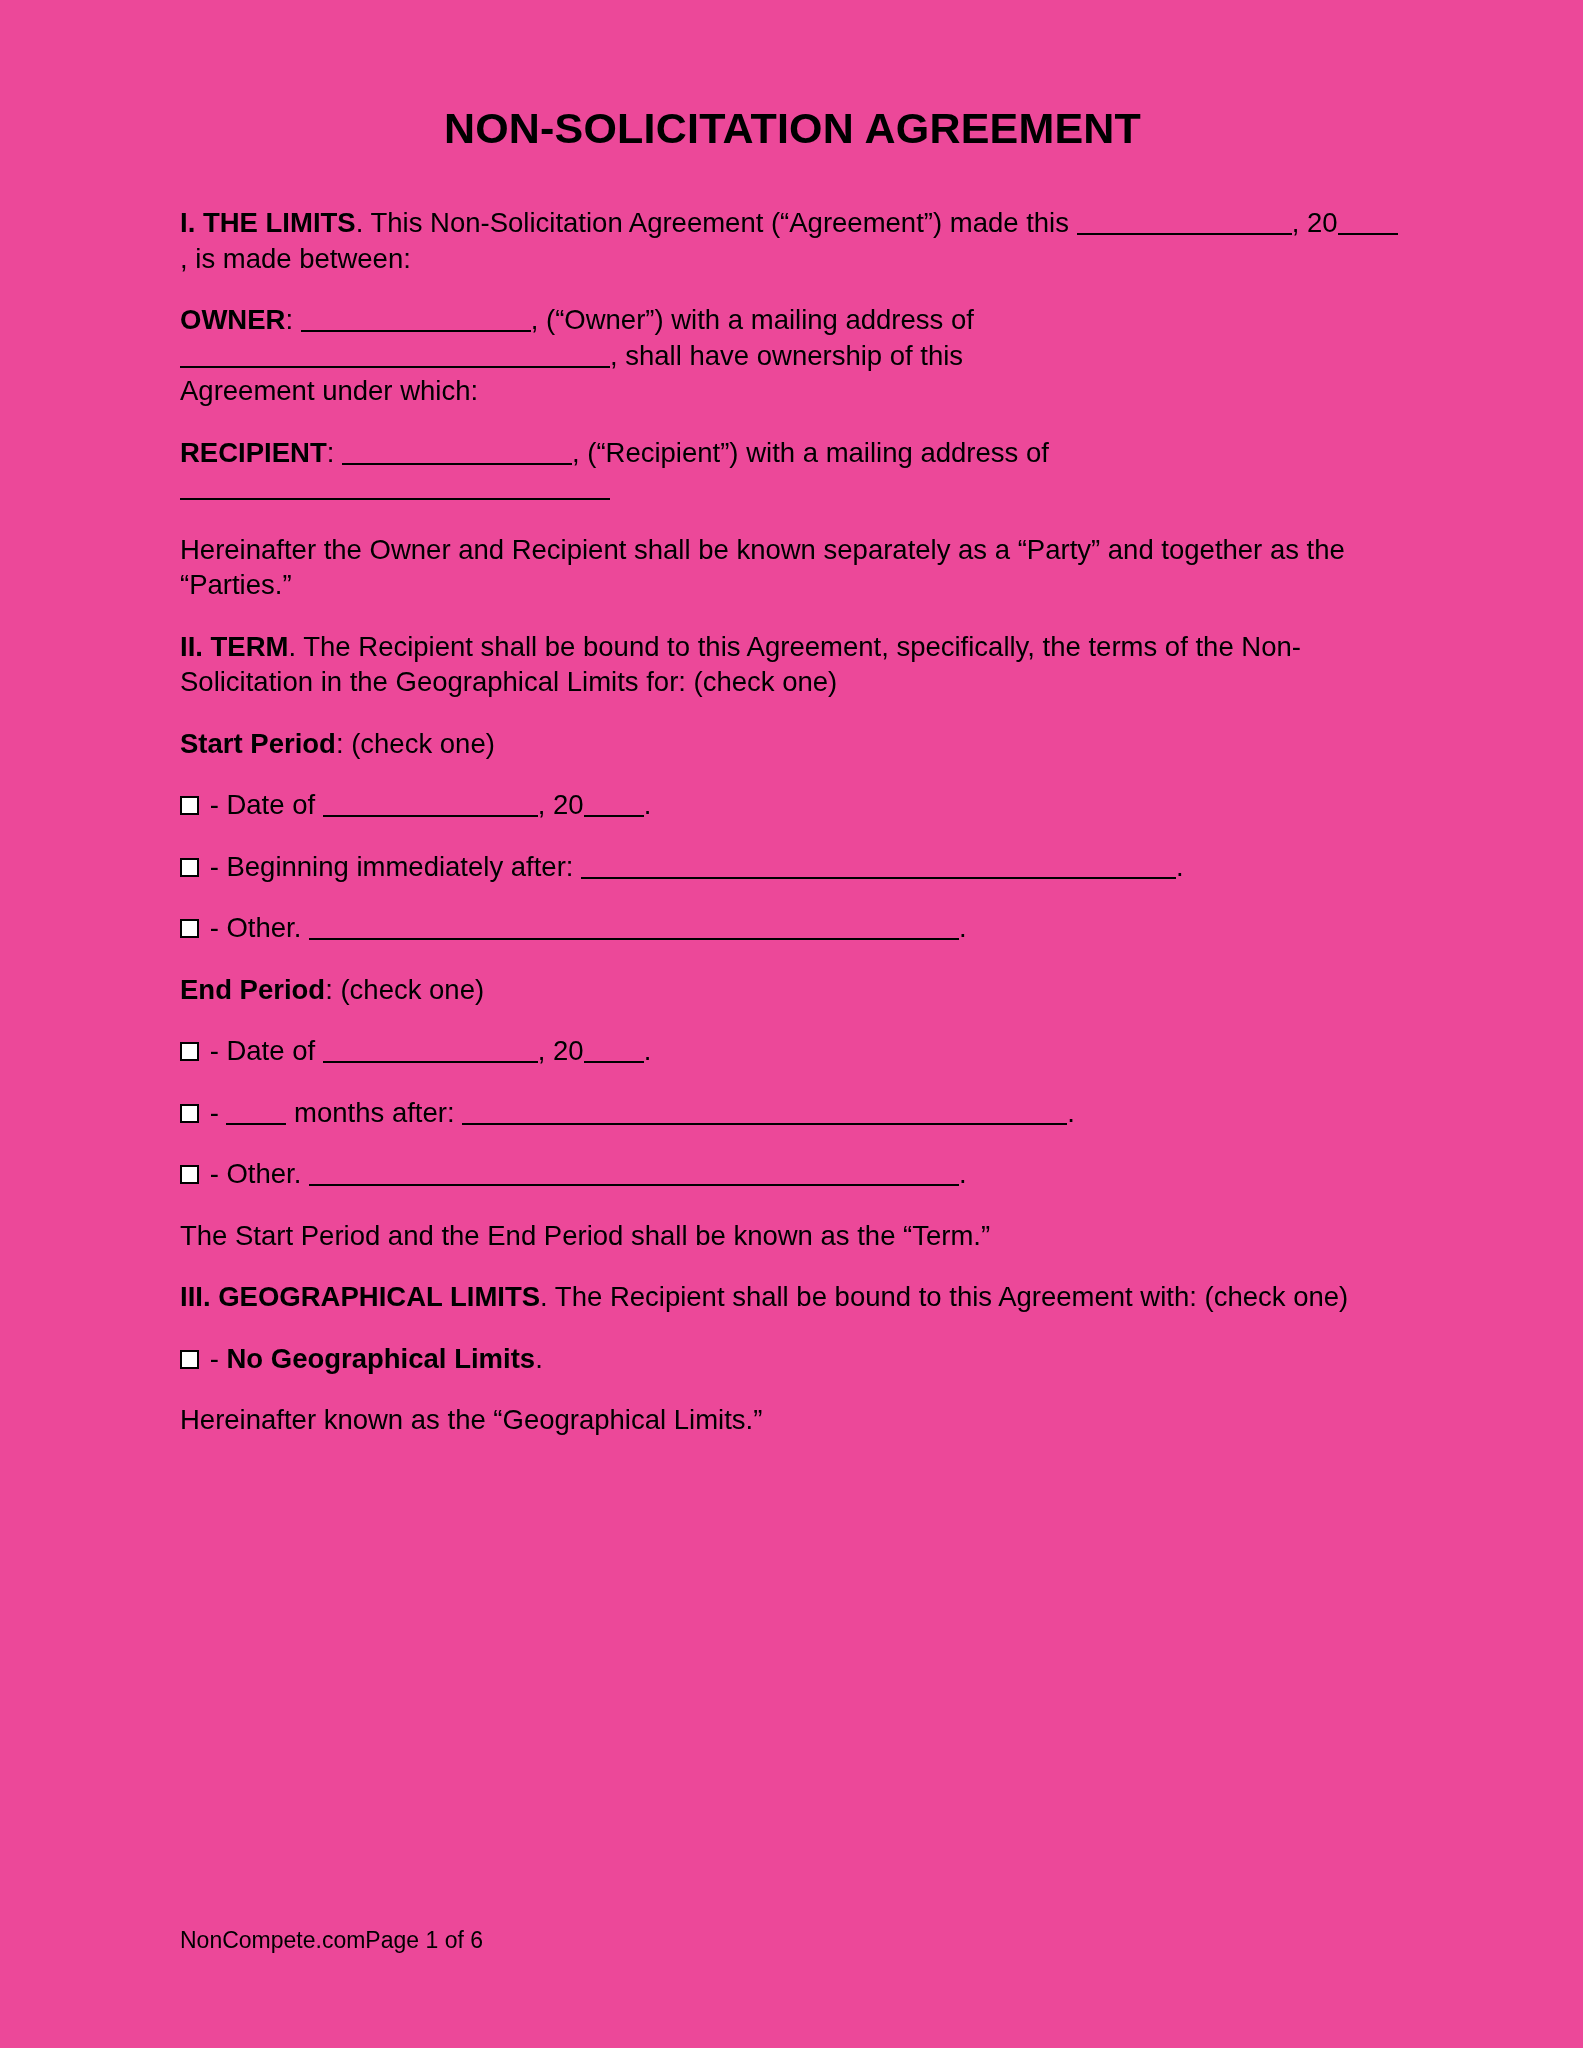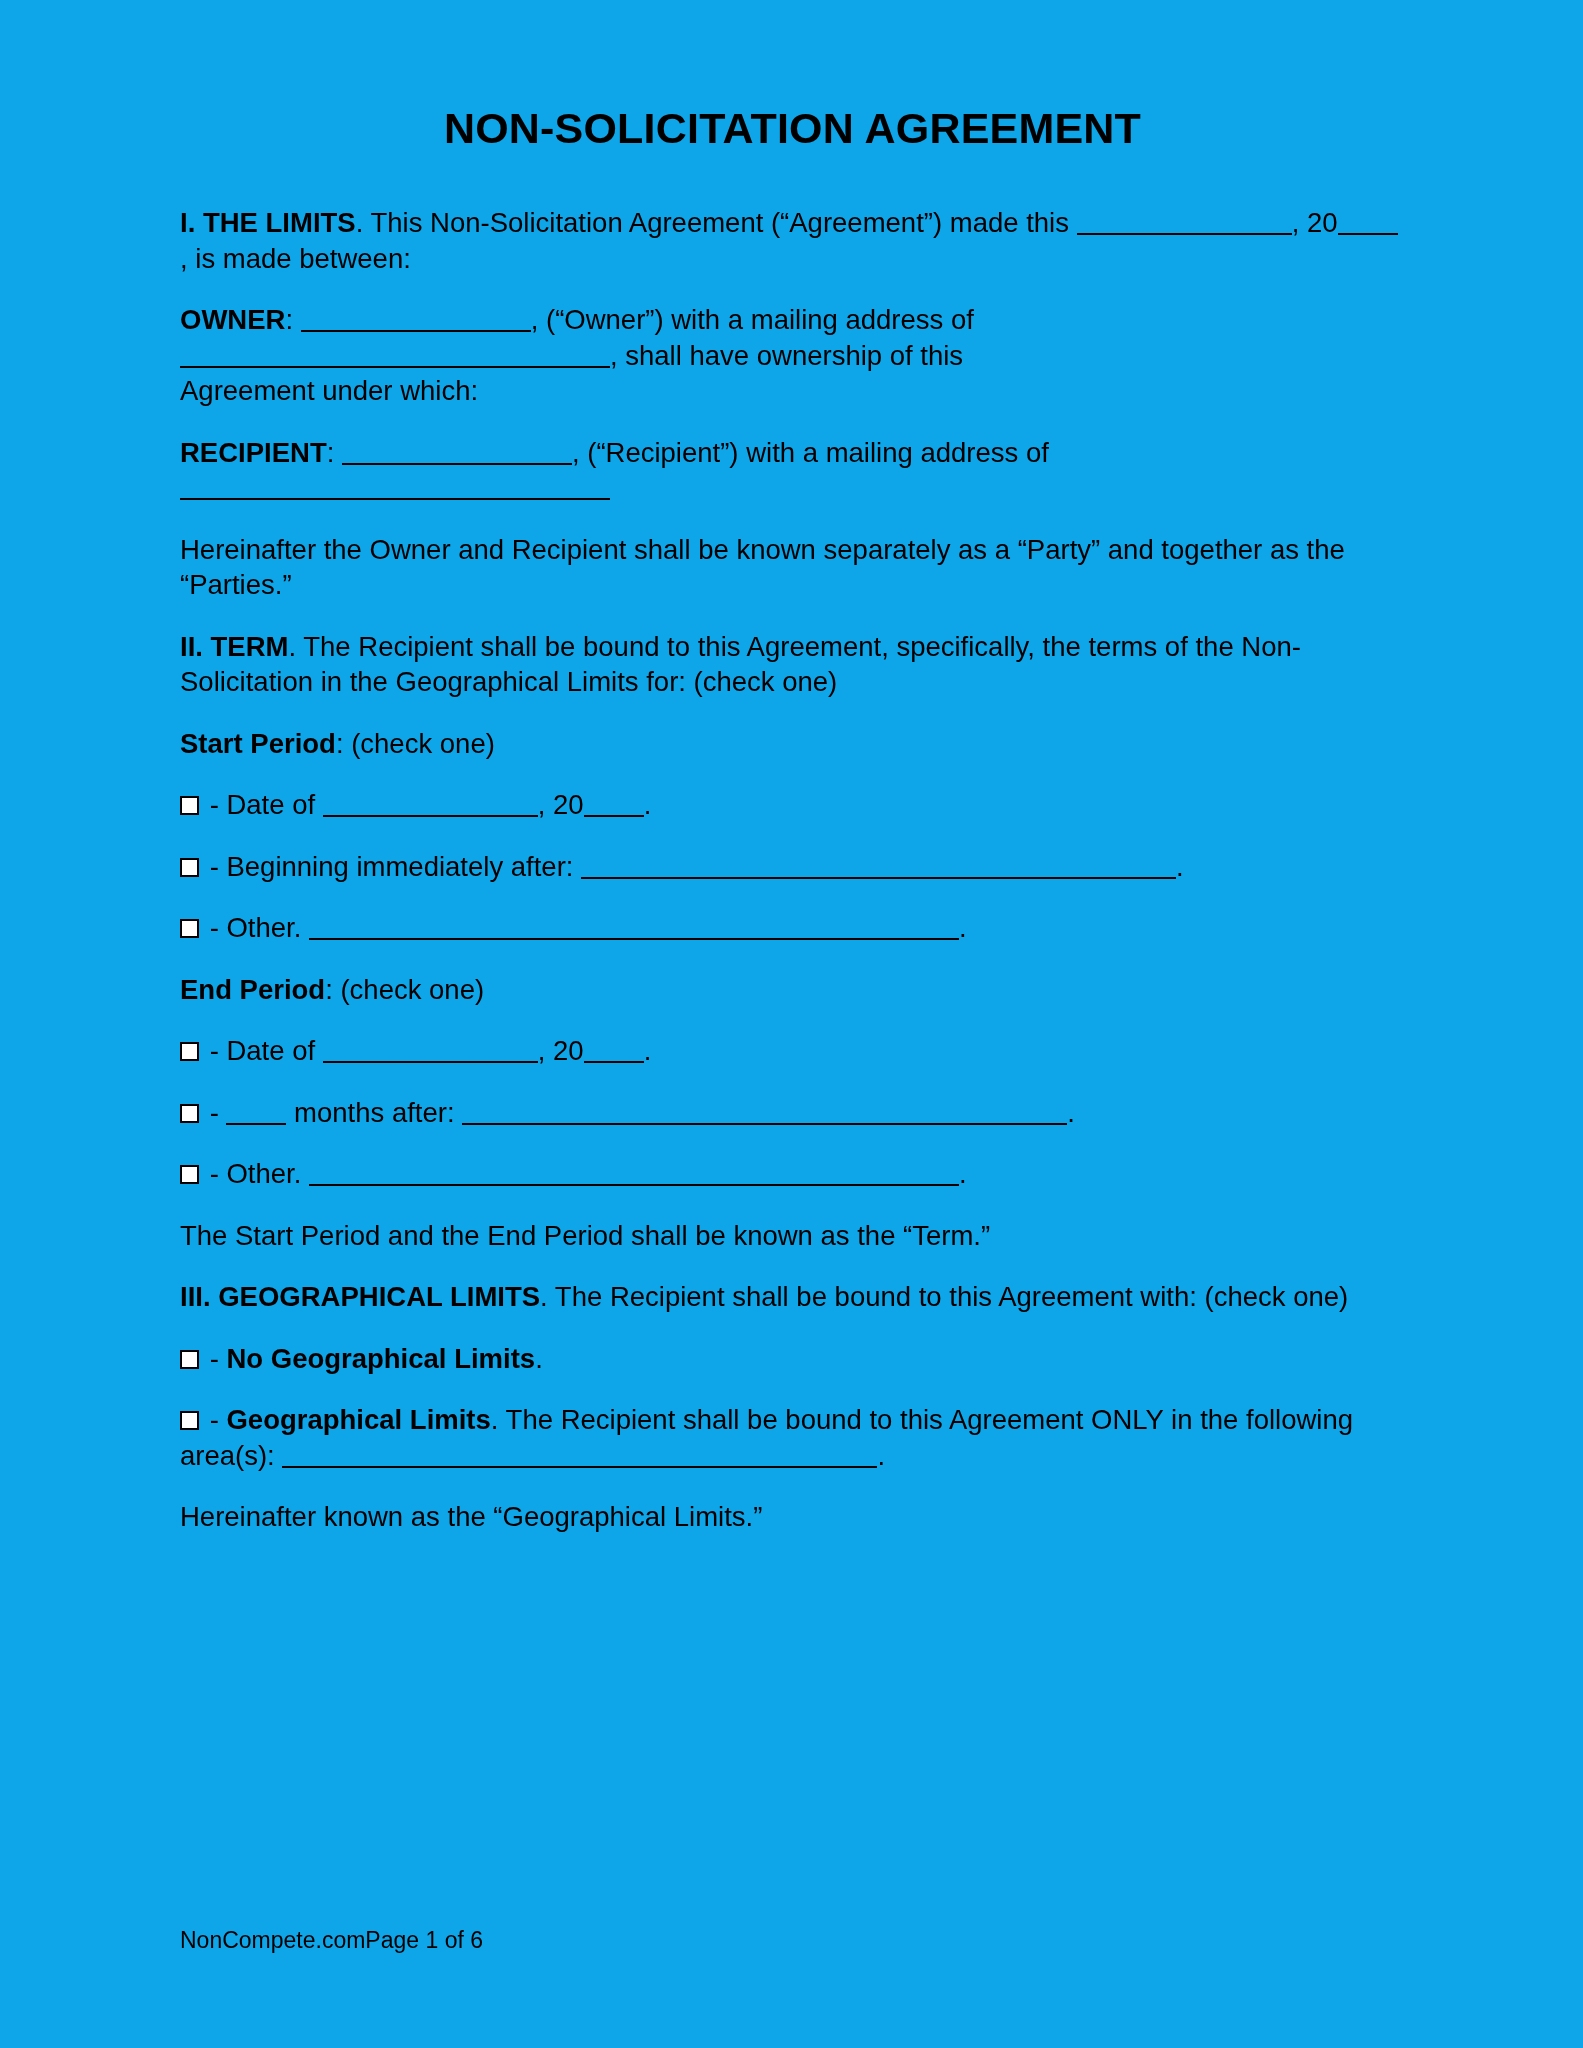--- a/index.html
+++ b/index.html
@@ -9,21 +9,21 @@
     background: #ffffff;
   }
   body {
     font-family: "Liberation Sans", sans-serif;
     color: #000000;
   }
   .page {
     position: relative;
     width: 1583px;
     height: 2048px;
-    background: #0ea5e9;
+    background: #ec4899;
     margin: 0 auto;
     box-sizing: border-box;
     overflow: hidden;
   }
   .content {
     position: absolute;
     left: 180px;
     top: 104px;
     width: 1225px;
   }
@@ -172,26 +172,20 @@
     <p class="para">The Start Period and the End Period shall be known as the “Term.”</p>
 
     <p class="para"><b>III. GEOGRAPHICAL LIMITS</b><span>. The Recipient shall be bound to this Agreement with: (check one)</span></p>
 
     <p class="para indent-cb">
       <span class="checkbox"></span>
       <span>-</span>
       <b>No Geographical Limits</b><span>.</span>
     </p>
 
-    <p class="para indent-cb">
-      <span class="checkbox"></span>
-      <span>-</span>
-      <b>Geographical Limits</b><span>. The Recipient shall be bound to this Agreement ONLY in the following area(s):</span>
-      <span class="blank w-fill2"></span><span>.</span>
-    </p>
 
     <p class="para">Hereinafter known as the “Geographical Limits.”</p>
 
   </div>
 
   <div class="footer">
     <div class="footer-left">NonCompete.com</div>
     <div class="footer-right">Page 1 of 6</div>
   </div>
 

